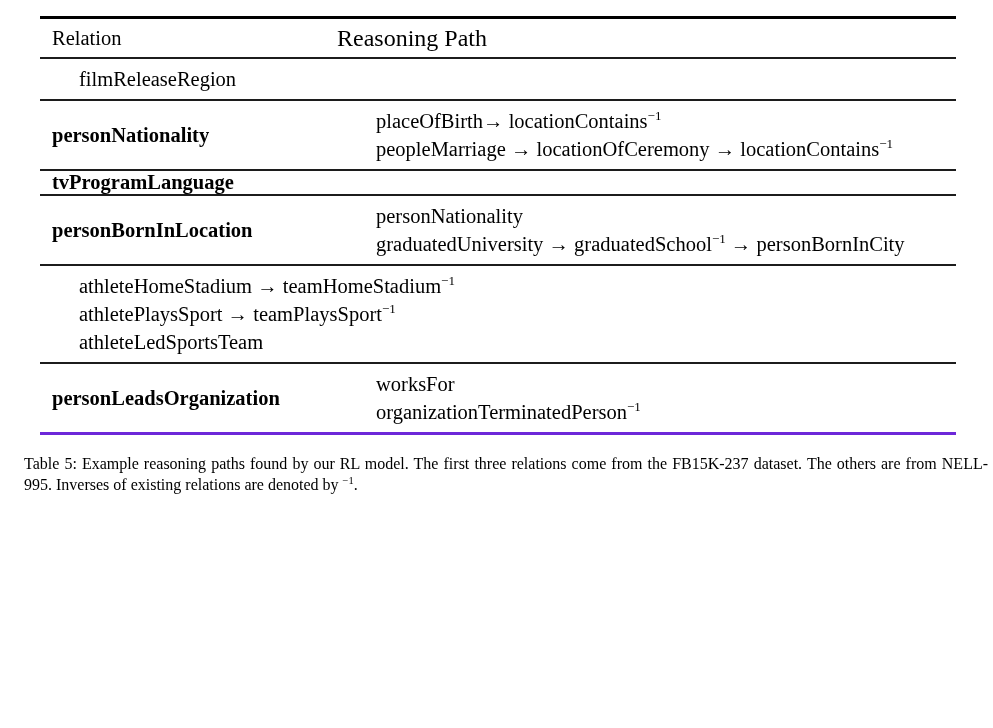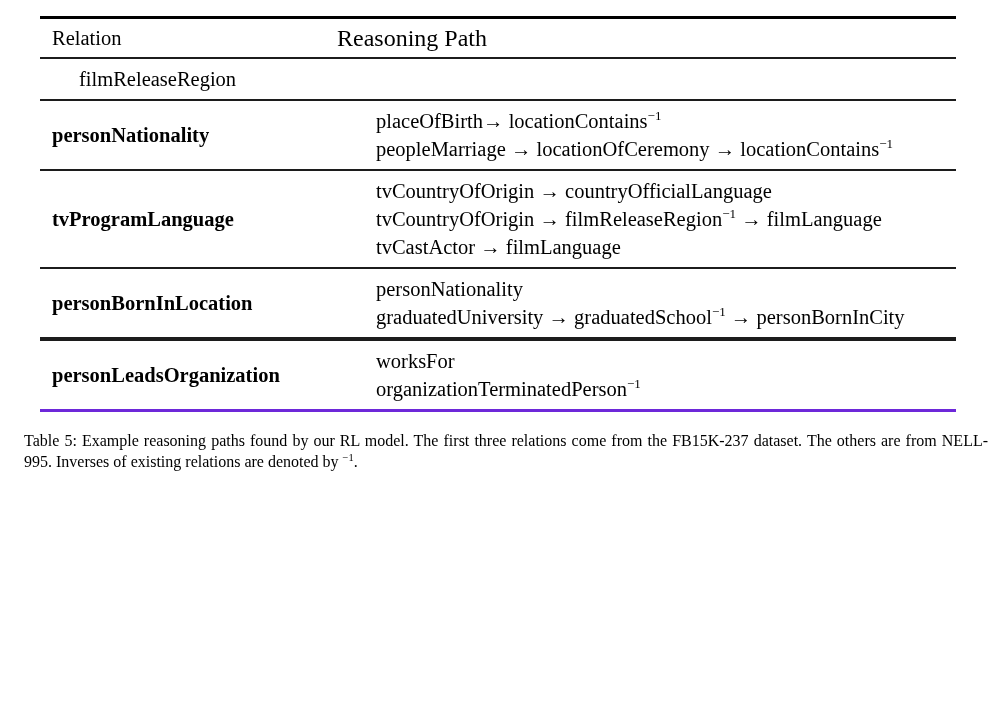--- a/index.html
+++ b/index.html
@@ -96,34 +96,34 @@
         </div>
         <div class="krow">
           <div class="cell relation-cell">personNationality</div>
           <div class="cell paths-cell">
             <div class="path-line">placeOfBirth→ locationContains<sup class="inv">−1</sup></div>
             <div class="path-line">peopleMarriage → locationOfCeremony → locationContains<sup class="inv">−1</sup></div>
           </div>
         </div>
         <div class="krow">
           <div class="cell relation-cell">tvProgramLanguage</div>
-          <div class="cell paths-cell">
-            <div class="path-line">tvCountryOfOrigin → countryOfficialLanguage</div>
-            <div class="path-line">tvCountryOfOrigin → filmReleaseRegion<sup class="inv">−1</sup> → filmLanguage</div>
-            <div class="path-line">tvCastActor → filmLanguage</div>
-          </div>
         </div>
         <div class="krow">
           <div class="cell relation-cell">personBornInLocation</div>
           <div class="cell paths-cell">
             <div class="path-line">personNationality</div>
             <div class="path-line">graduatedUniversity → graduatedSchool<sup class="inv">−1</sup> → personBornInCity</div>
           </div>
         </div>
         <div class="krow">
+          <div class="cell paths-cell">
+            <div class="path-line">athleteHomeStadium → teamHomeStadium<sup class="inv">−1</sup></div>
+            <div class="path-line">athletePlaysSport → teamPlaysSport<sup class="inv">−1</sup></div>
+            <div class="path-line">athleteLedSportsTeam</div>
+          </div>
         </div>
         <div class="krow">
           <div class="cell relation-cell">personLeadsOrganization</div>
           <div class="cell paths-cell">
             <div class="path-line">worksFor</div>
             <div class="path-line">organizationTerminatedPerson<sup class="inv">−1</sup></div>
           </div>
         </div>
       </div>
   </div>

